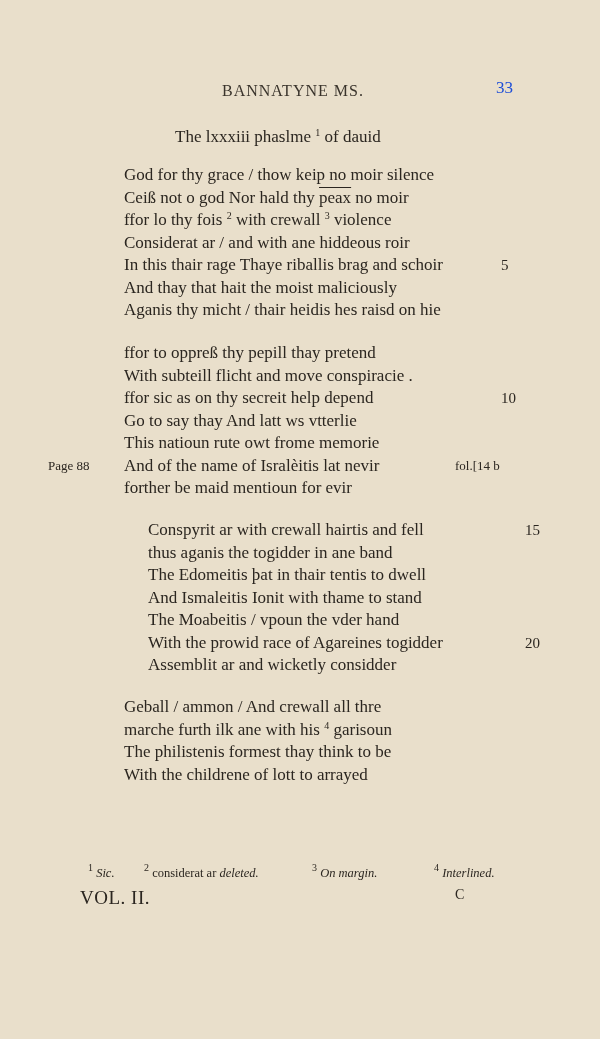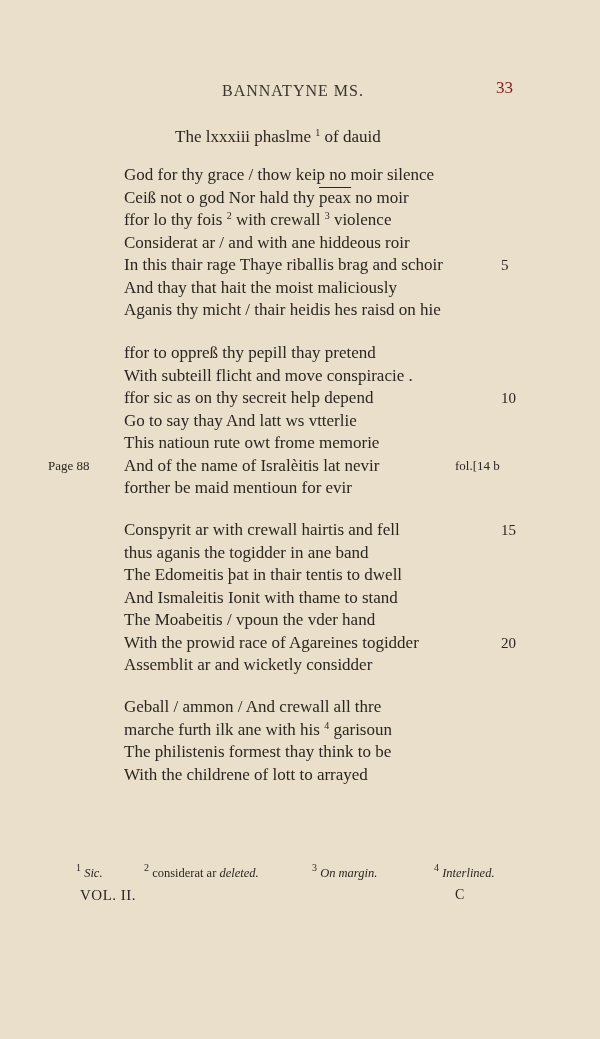--- a/index.html
+++ b/index.html
@@ -5,33 +5,33 @@
   html, body { margin:0; padding:0; }
   body {
     width:600px; height:1039px; overflow:hidden;
     background:#e9dfcb;
     font-family:"Liberation Serif","DejaVu Serif",serif;
     color:#2b2620;
     position:relative;
   }
   .page { position:absolute; left:0; top:0; width:600px; height:1039px; }
   .running-head { position:absolute; top:82px; left:222px; font-size:16px; letter-spacing:1px; color:#3a342c; }
-  .page-number { position:absolute; top:78px; left:496px; font-size:17px; color:#7f1d1d; }
+  .page-number { position:absolute; top:78px; left:496px; font-size:17px; color:#1d4ed8; }
   .title { position:absolute; top:127px; left:175px; font-size:17px; }
   sup { font-size:10px; vertical-align:6px; line-height:0; }
   .stanza { position:absolute; left:124px; }
   .line { position:relative; height:22.5px; line-height:22.5px; font-size:17px; white-space:nowrap; }
   .lnum { position:absolute; left:377px; font-size:15px; top:0; }
   .margin-left { position:absolute; left:-76px; font-size:13px; }
   .margin-right { position:absolute; left:331px; font-size:13px; }
   .overline { text-decoration:overline; }
   .footnotes { position:absolute; top:866px; left:76px; width:440px; font-size:12.5px; }
   .fn { position:absolute; top:0; white-space:nowrap; }
   .fn i { font-style:italic; }
-  .vol { position:absolute; top:887px; left:80px; font-size:15px; letter-spacing:0.5px; }
+  .vol { position:absolute; top:887px; left:80px; font-size:19px; letter-spacing:0.5px; }
   .sig { position:absolute; top:887px; left:455px; font-size:14px; }
 </style>
 </head>
 <body>
 
 <div class="page">
   <div class="running-head">BANNATYNE MS.</div>
   <div class="page-number">33</div>
 
   <div class="title">
@@ -53,39 +53,39 @@
   <div class="stanza" style="top:342px;">
     <div class="line"><span>ffor to oppreß thy pepill thay pretend</span></div>
     <div class="line"><span>With subteill flicht and move conspiracie .</span></div>
     <div class="line"><span>ffor sic as on thy secreit help depend</span><span class="lnum">10</span></div>
     <div class="line"><span>Go to say thay And latt ws vtterlie</span></div>
     <div class="line"><span>This natioun rute owt frome memorie</span></div>
     <div class="line"><span class="margin-left">Page 88</span><span>And of the name of Isralèitis lat nevir</span><span class="margin-right">fol.[14 b</span></div>
     <div class="line"><span>forther be maid mentioun for evir</span></div>
   </div>
 
-  <div class="stanza" style="top:519px;">
+  <div class="stanza" style="top:519px;margin-left:24px;">
     <div class="line"><span>Conspyrit ar with crewall hairtis and fell</span><span class="lnum">15</span></div>
     <div class="line"><span>thus aganis the togidder in ane band</span></div>
     <div class="line"><span>The Edomeitis þat in thair tentis to dwell</span></div>
     <div class="line"><span>And Ismaleitis Ionit with thame to stand</span></div>
     <div class="line"><span>The Moabeitis / vpoun the vder hand</span></div>
     <div class="line"><span>With the prowid race of Agareines togidder</span><span class="lnum">20</span></div>
     <div class="line"><span>Assemblit ar and wicketly considder</span></div>
   </div>
 
   <div class="stanza" style="top:696px;">
     <div class="line"><span>Geball / ammon / And crewall all thre</span></div>
     <div class="line"><span>marche furth ilk ane with his </span><sup>4</sup><span> garisoun</span></div>
     <div class="line"><span>The philistenis formest thay think to be</span></div>
     <div class="line"><span>With the childrene of lott to arrayed</span></div>
   </div>
 
   <div class="footnotes">
-    <span class="fn" style="left:0;text-align:center;"><sup>1</sup> <i>Sic.</i></span>
+    <span class="fn" style="left:12px;text-align:center;"><sup>1</sup> <i>Sic.</i></span>
     <span class="fn" style="left:68px;"><sup>2</sup> <span>considerat ar </span><i>deleted.</i></span>
     <span class="fn" style="left:236px;"><sup>3</sup> <i>On margin.</i></span>
     <span class="fn" style="left:358px;"><sup>4</sup> <i>Interlined.</i></span>
   </div>
 
   <div class="vol">VOL. II.</div>
   <div class="sig">C</div>
 </div>
 
 </body></html>

